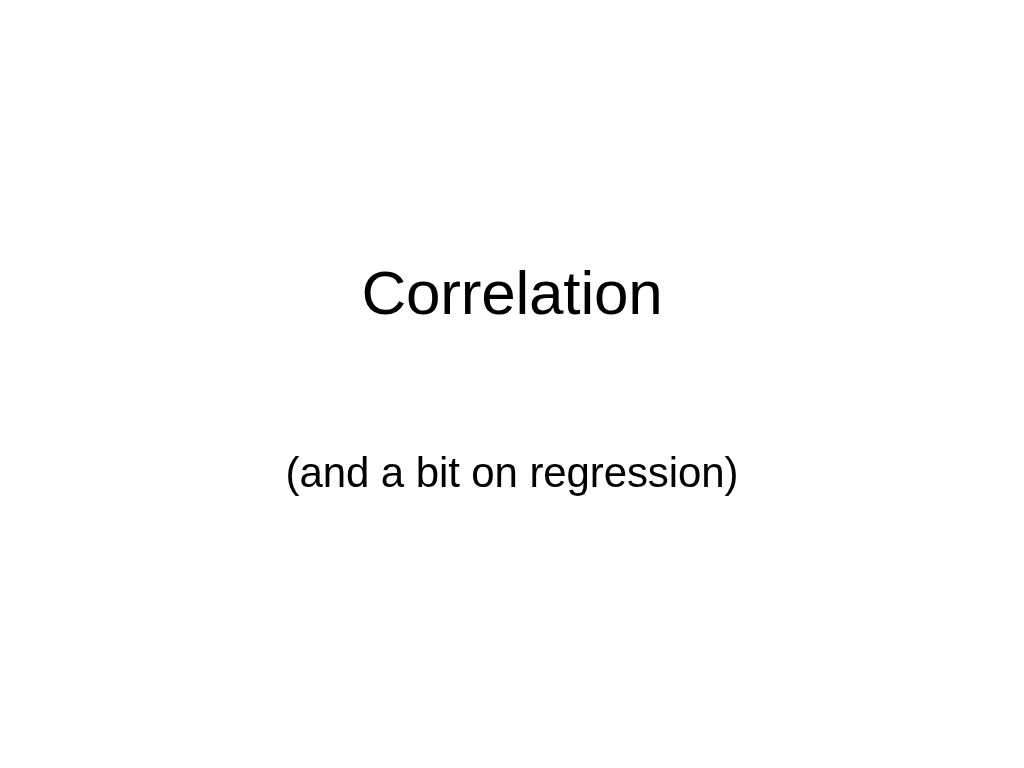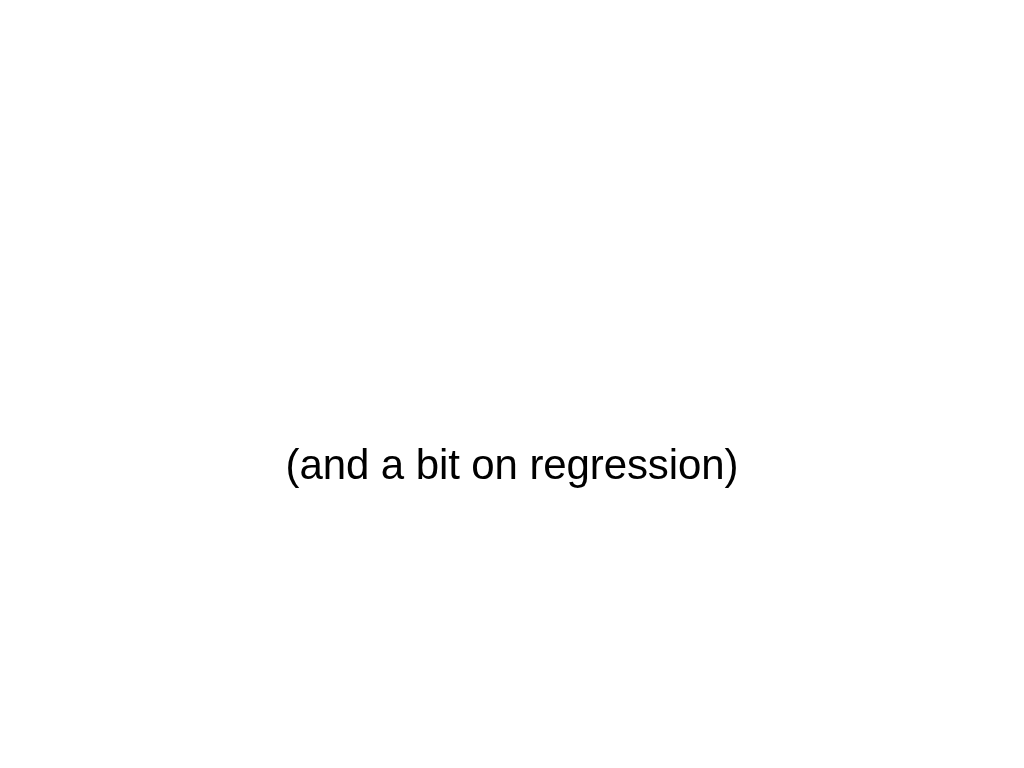--- a/index.html
+++ b/index.html
@@ -46,33 +46,36 @@
   
   .subtitle-block {
     position: absolute;
     left: 0;
     right: 0;
     top: 444px;
     text-align: center;
   }
 
   .slide-subtitle {
-    margin: 0;
+    margin: 8px;
     font-family: "Liberation Sans", sans-serif;
     font-size: 42px;
     font-weight: 400;
     line-height: 1.0;
     letter-spacing: -0.1px;
     color: #000000;
     white-space: nowrap;
   }
 </style>
 </head>
 <body>
 
 <div class="slide">
 
+  <div class="title-block">
+    <h1 class="slide-title">Correlation</h1>
+  </div>
 
   <div class="subtitle-block">
     <p class="slide-subtitle">(and a bit on regression)</p>
   </div>
 
 </div>
 
 </body></html>

